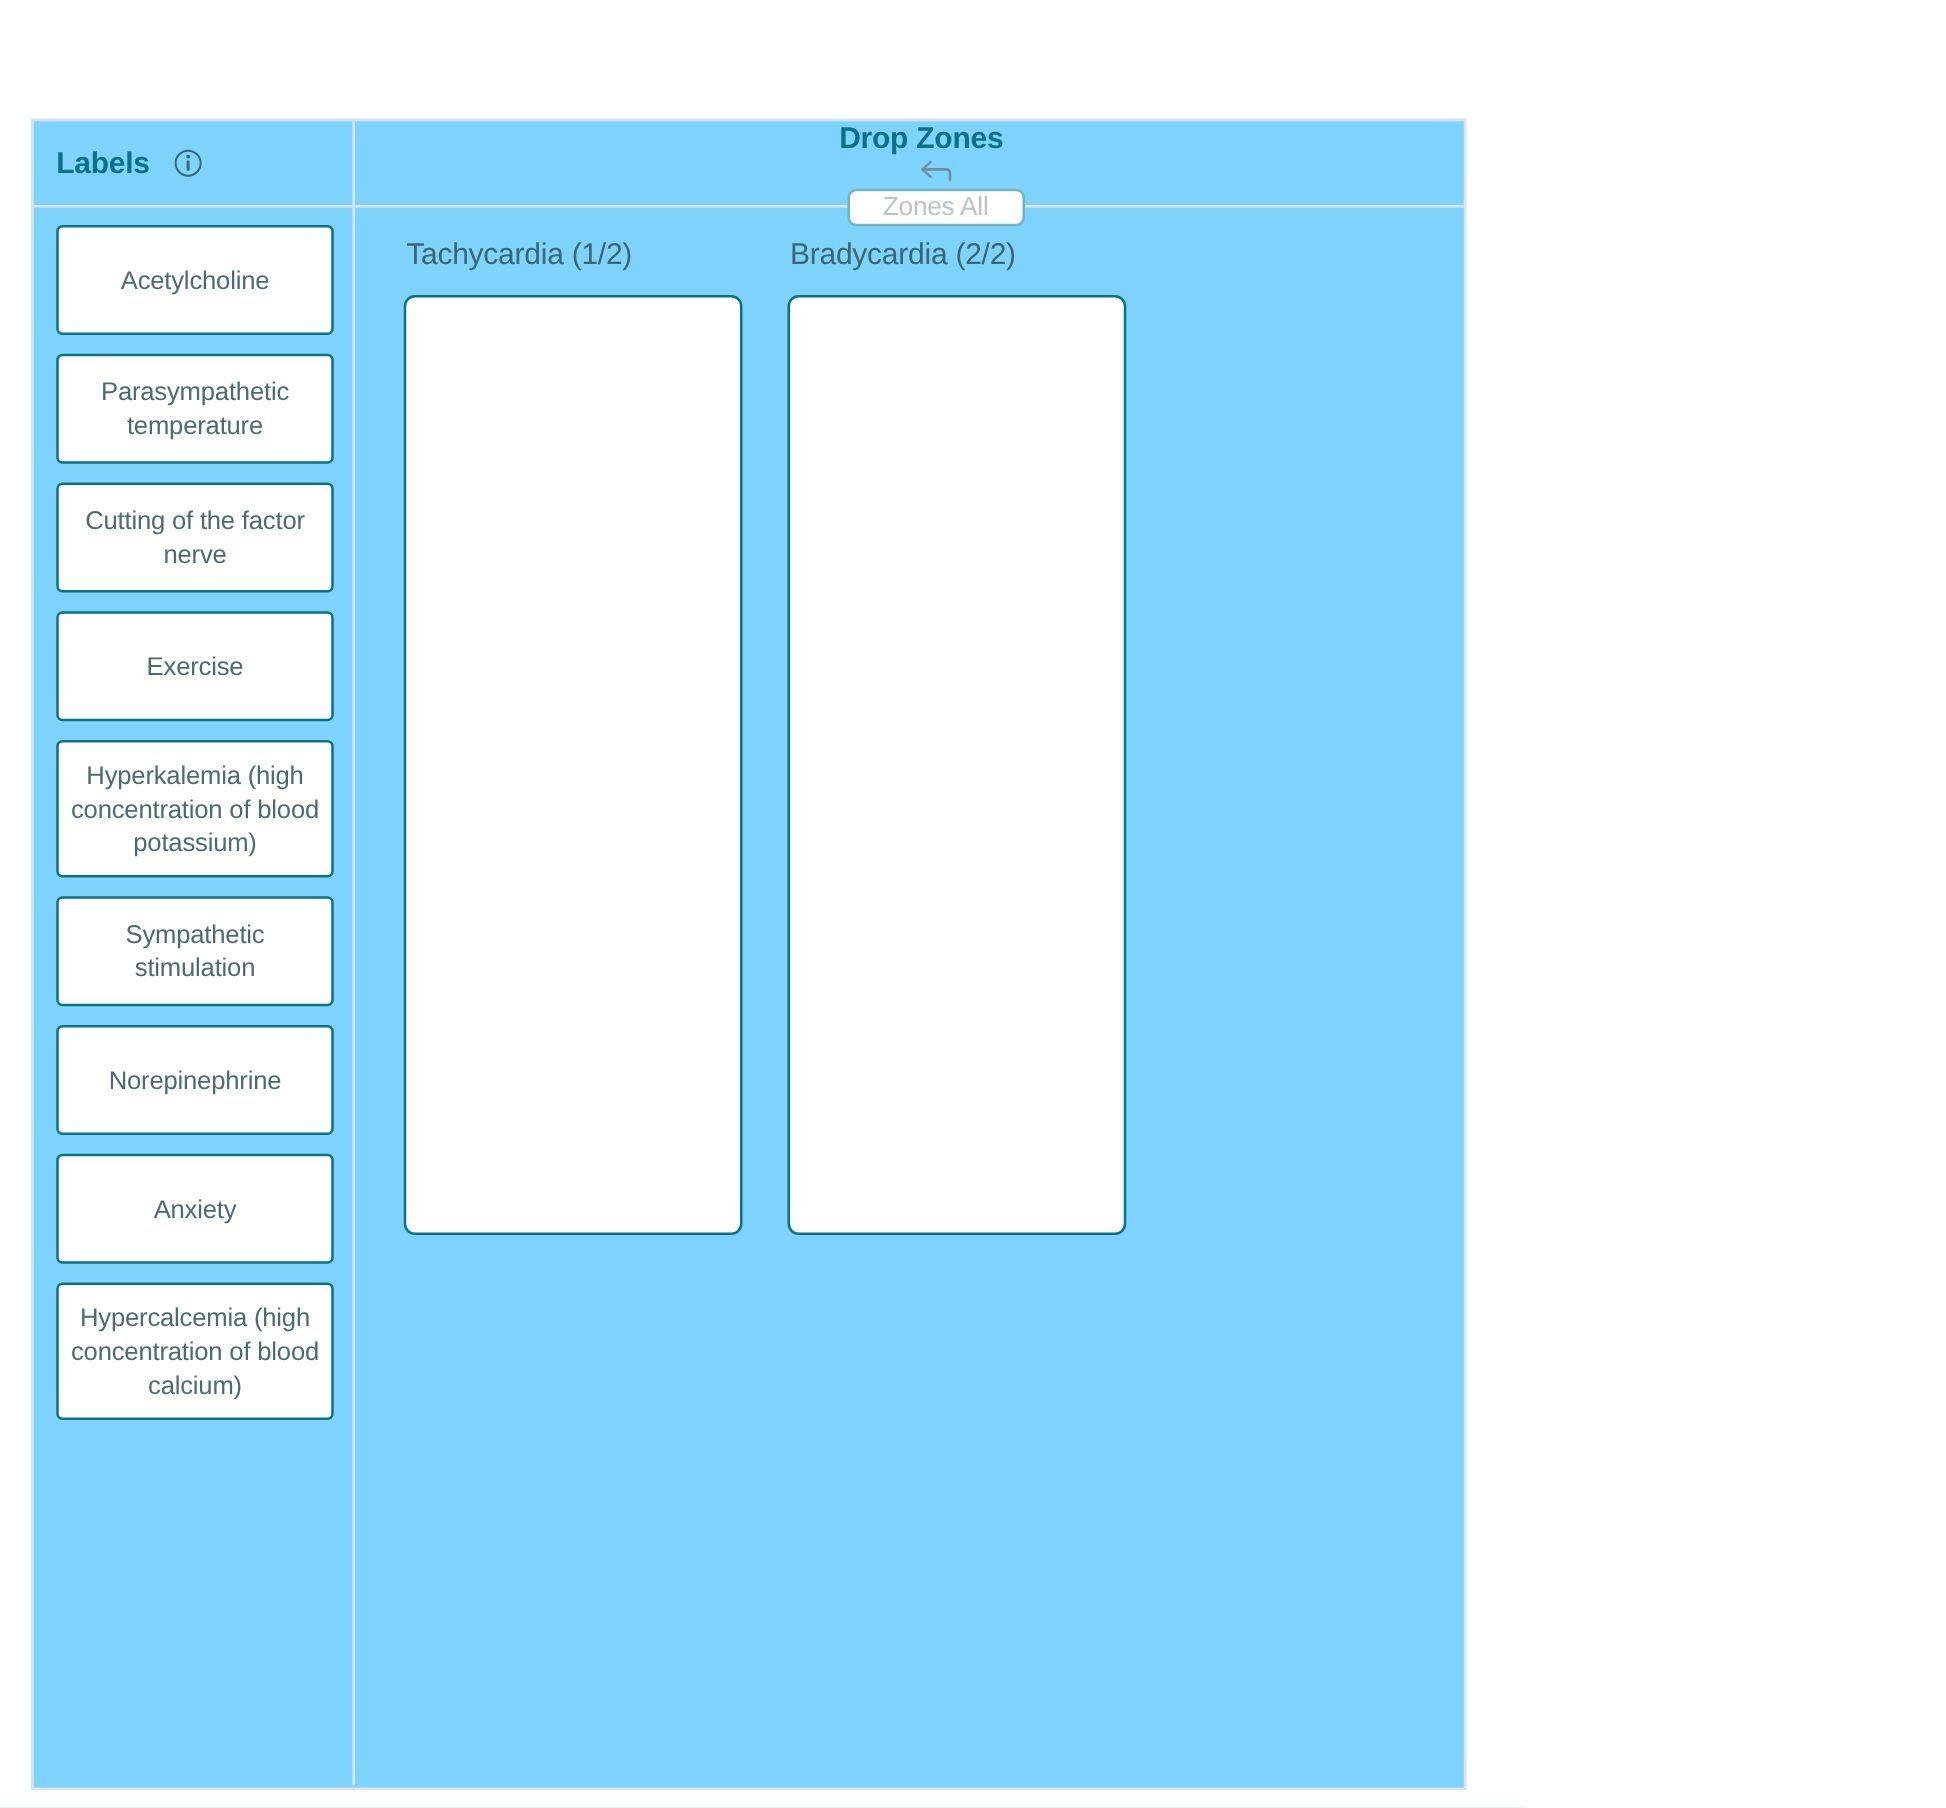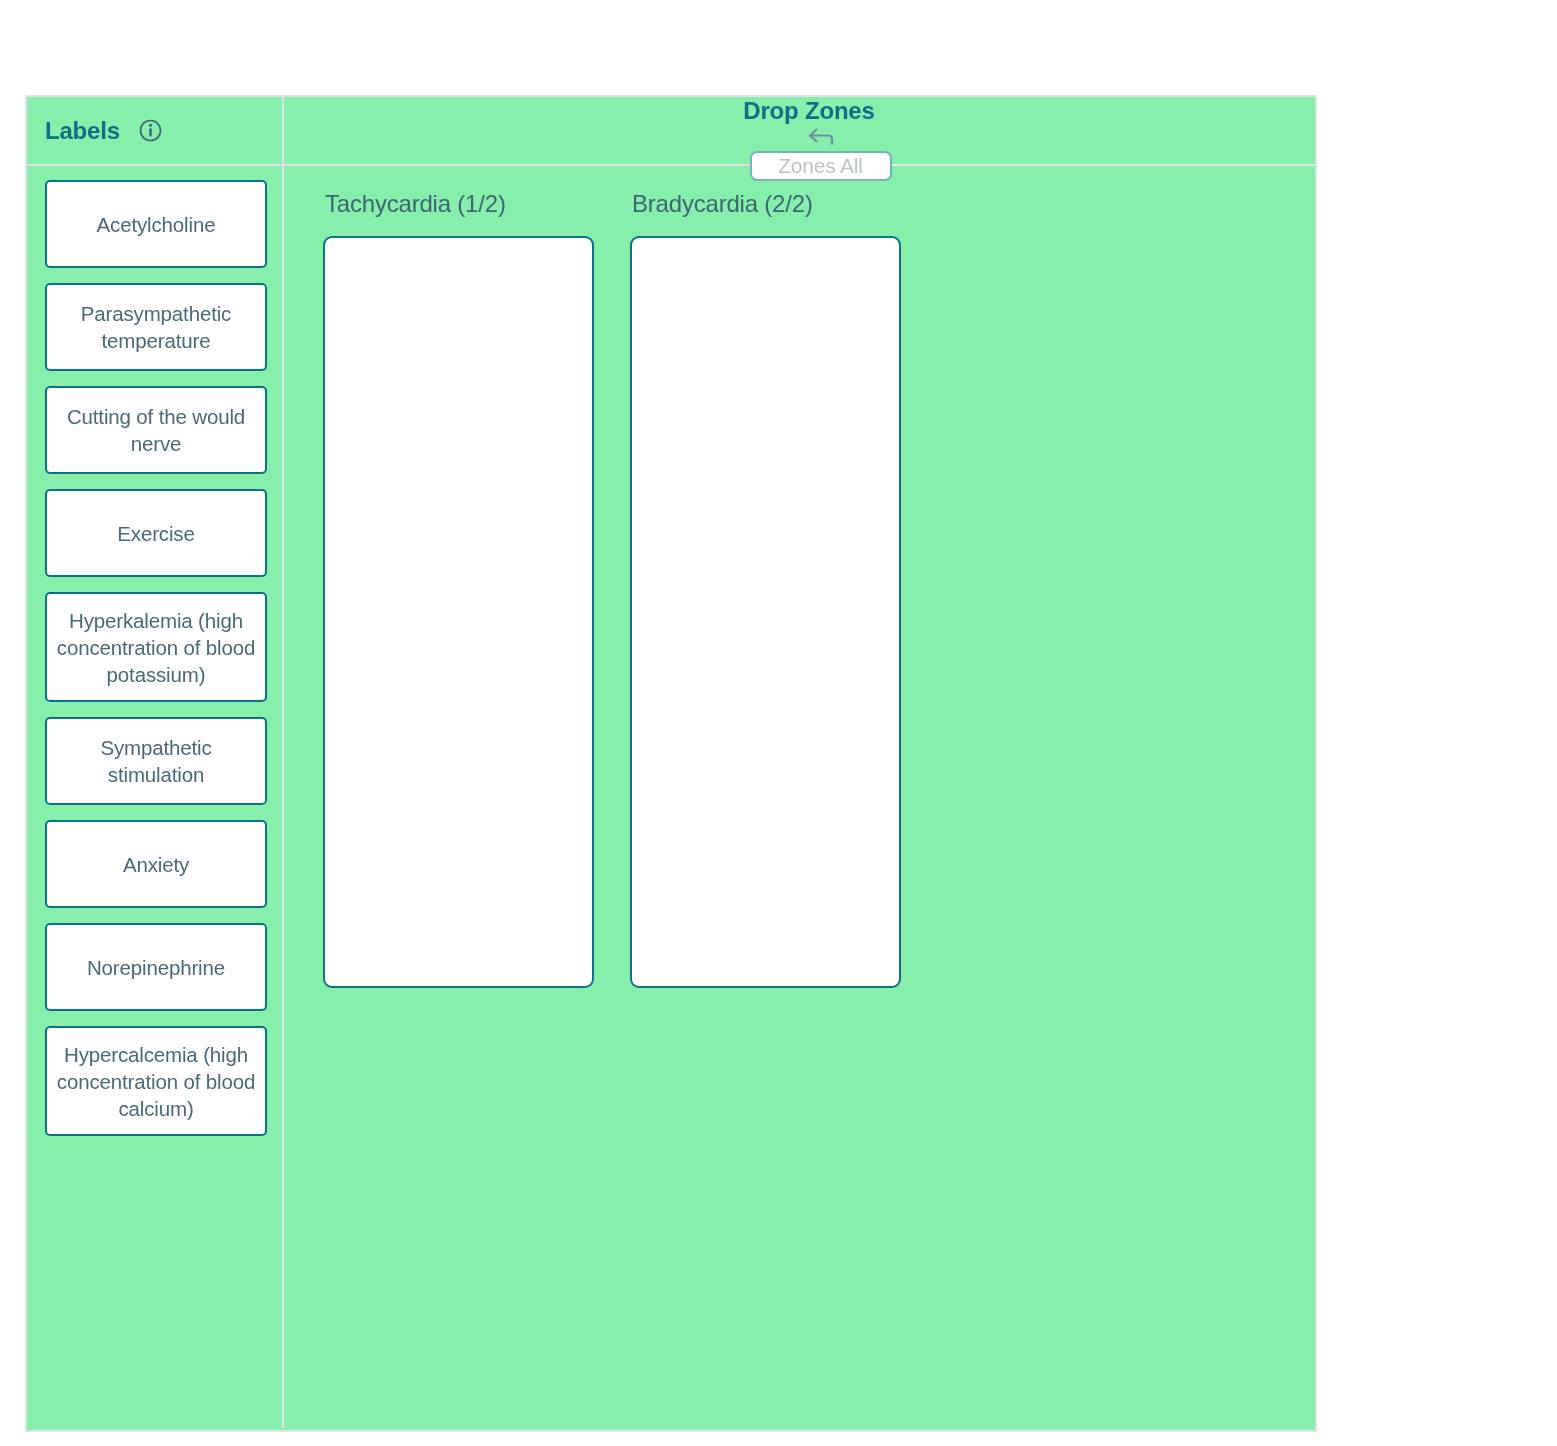--- a/index.html
+++ b/index.html
@@ -28,24 +28,24 @@
     color: #1a1a1a;
     font-family: "Liberation Sans", sans-serif;
     letter-spacing: -0.1px;
   }
 
   
   .widget {
     position: absolute;
     left: 25px;
     top: 95px;
-    width: 1292px;
+    width: 1148px;
     height: 1337px;
     border: 2px solid #dde3e6;
-    background: #86efac;
+    background: #7dd3fc;
   }
 
   
   .widget-header {
     position: relative;
     height: 69px;
     border-bottom: 2px solid #dde3e6;
   }
   .header-left {
     position: absolute;
@@ -209,26 +209,26 @@
         <button class="reset-btn">Zones All</button>
       </div>
 
     </div>
 
     <div class="widget-body">
 
       <div class="labels-col">
         <div class="label-card h1">Acetylcholine</div>
         <div class="label-card h2">Parasympathetic temperature</div>
-        <div class="label-card h2">Cutting of the would nerve</div>
+        <div class="label-card h2">Cutting of the factor nerve</div>
         <div class="label-card h1">Exercise</div>
         <div class="label-card h3">Hyperkalemia (high concentration of blood potassium)</div>
         <div class="label-card h2">Sympathetic stimulation</div>
+        <div class="label-card h1">Norepinephrine</div>
         <div class="label-card h1">Anxiety</div>
-        <div class="label-card h1">Norepinephrine</div>
         <div class="label-card h3">Hypercalcemia (high concentration of blood calcium)</div>
       </div>
 
       <div class="zones-col">
         <div class="zones-row">
 
           <div class="zone">
             <div class="zone-title">Tachycardia (1/2)</div>
             <div class="zone-box"></div>
           </div>

